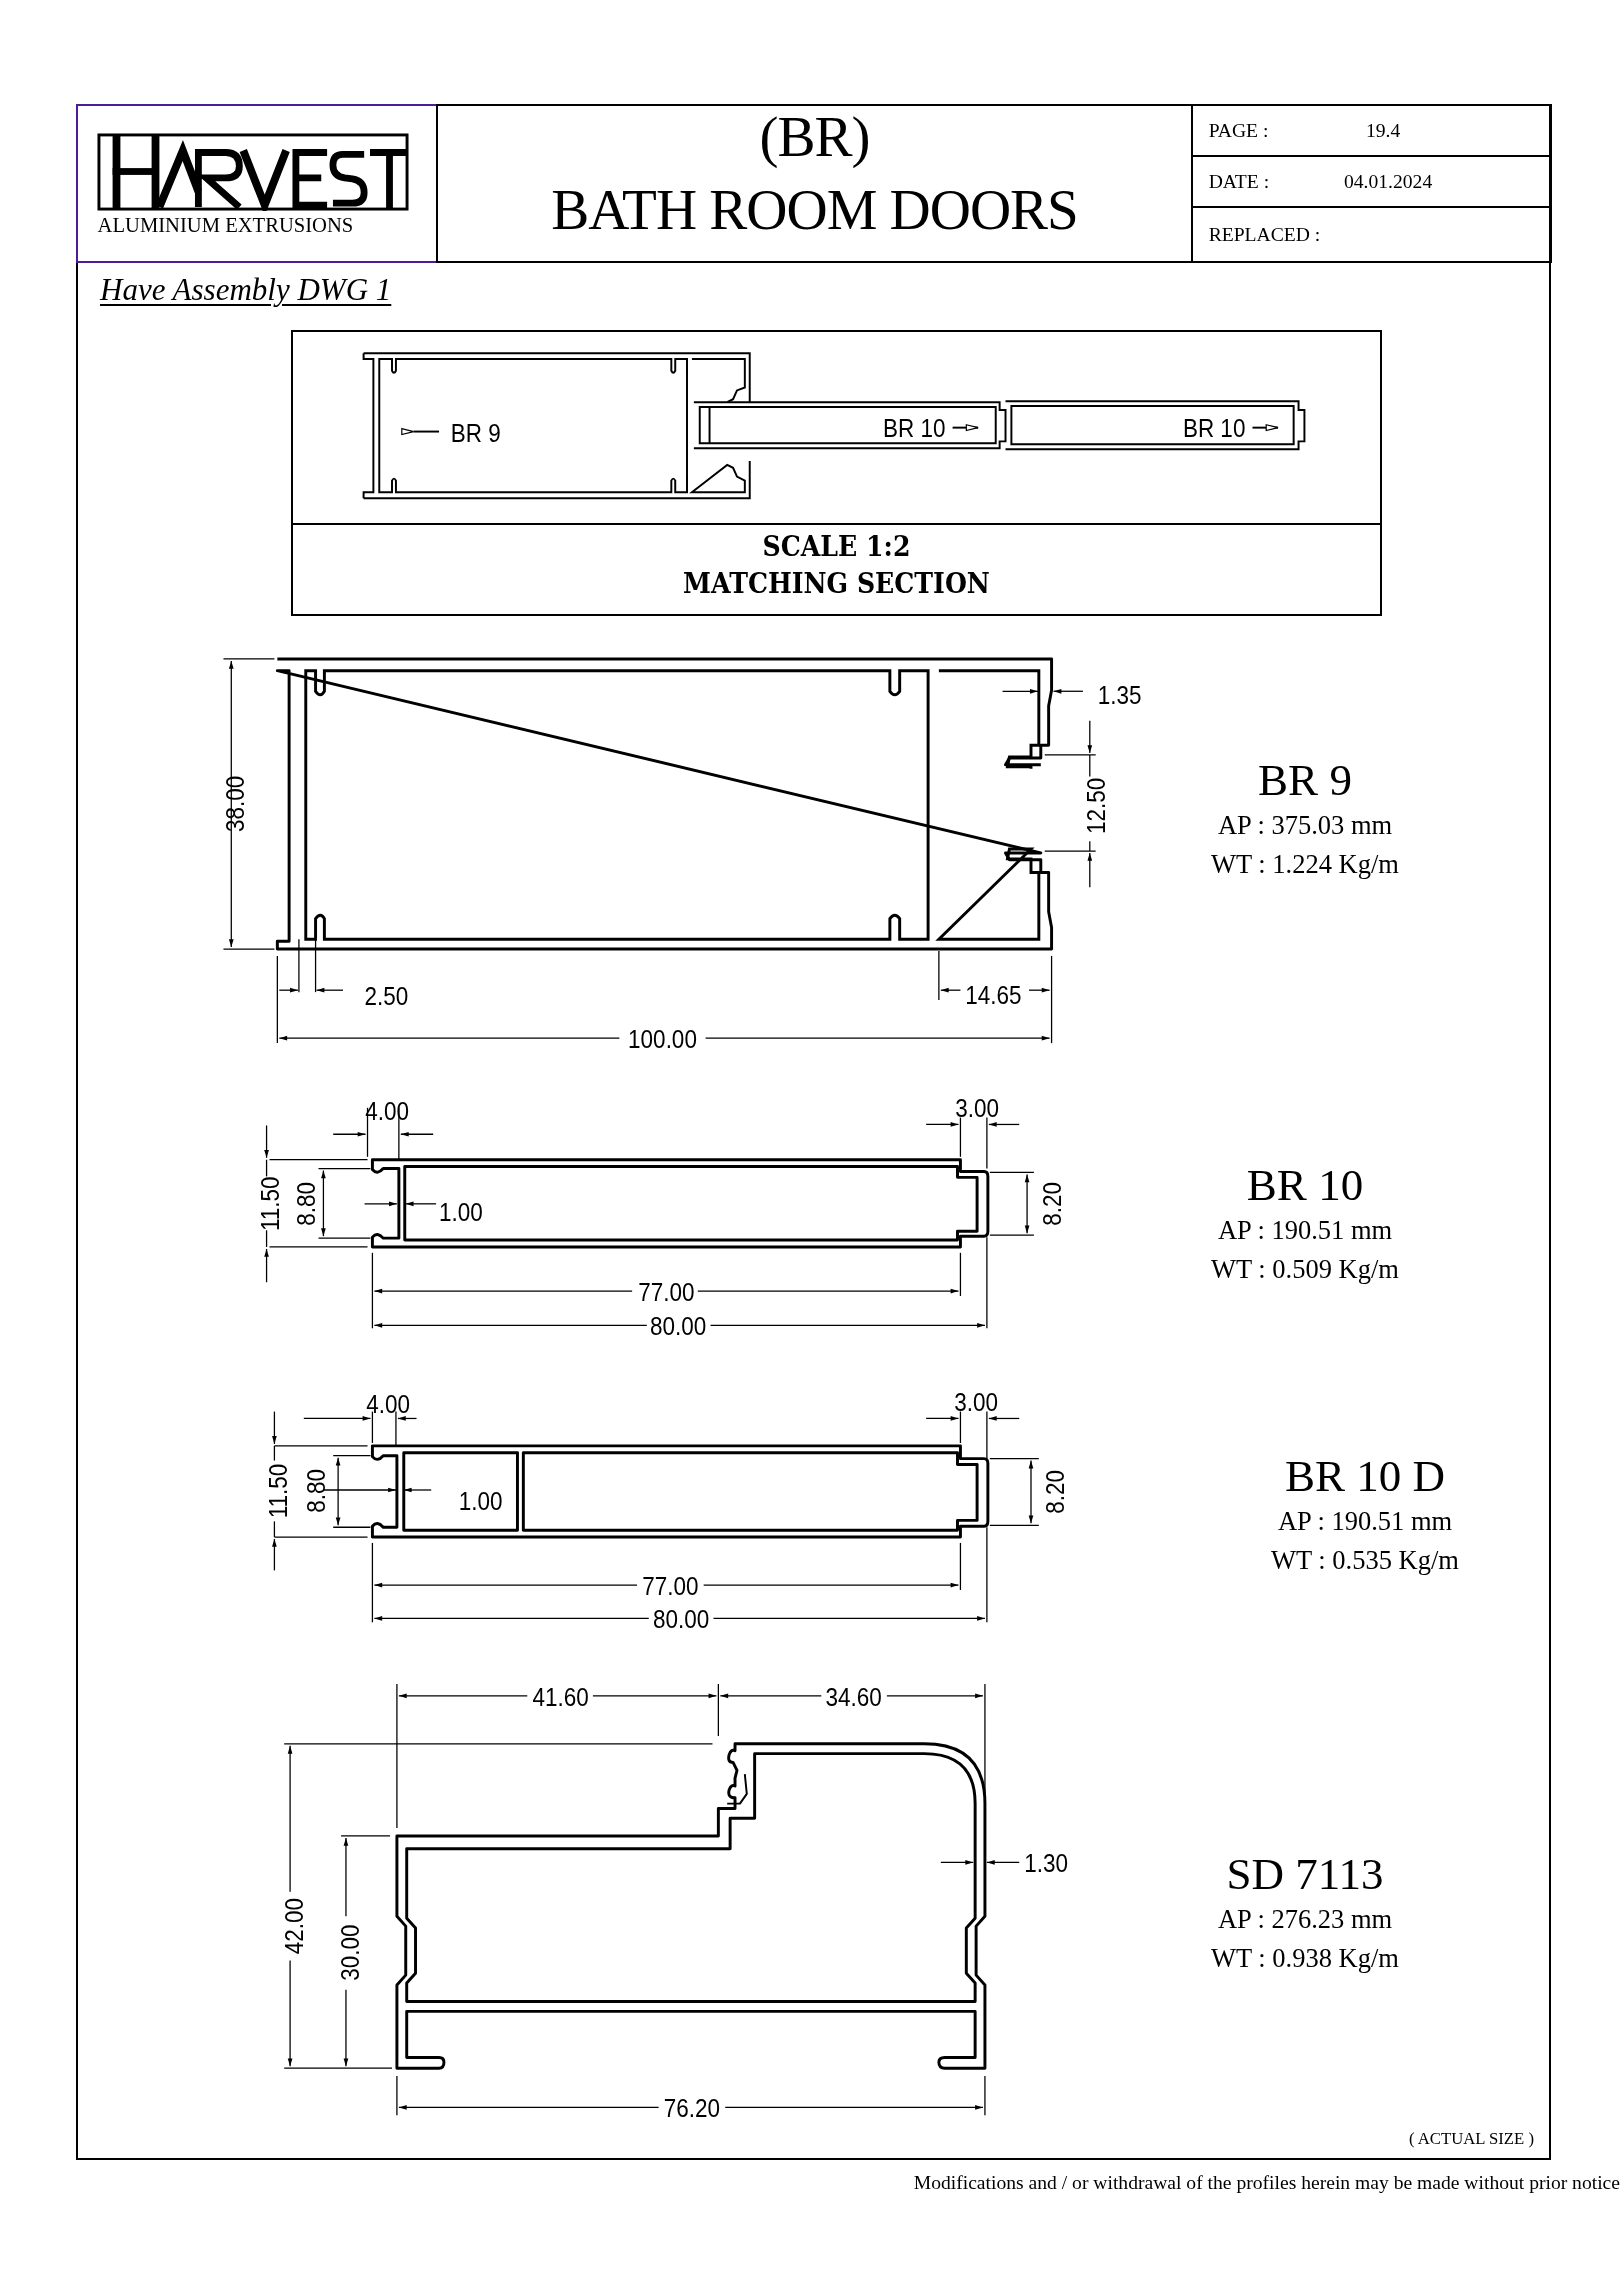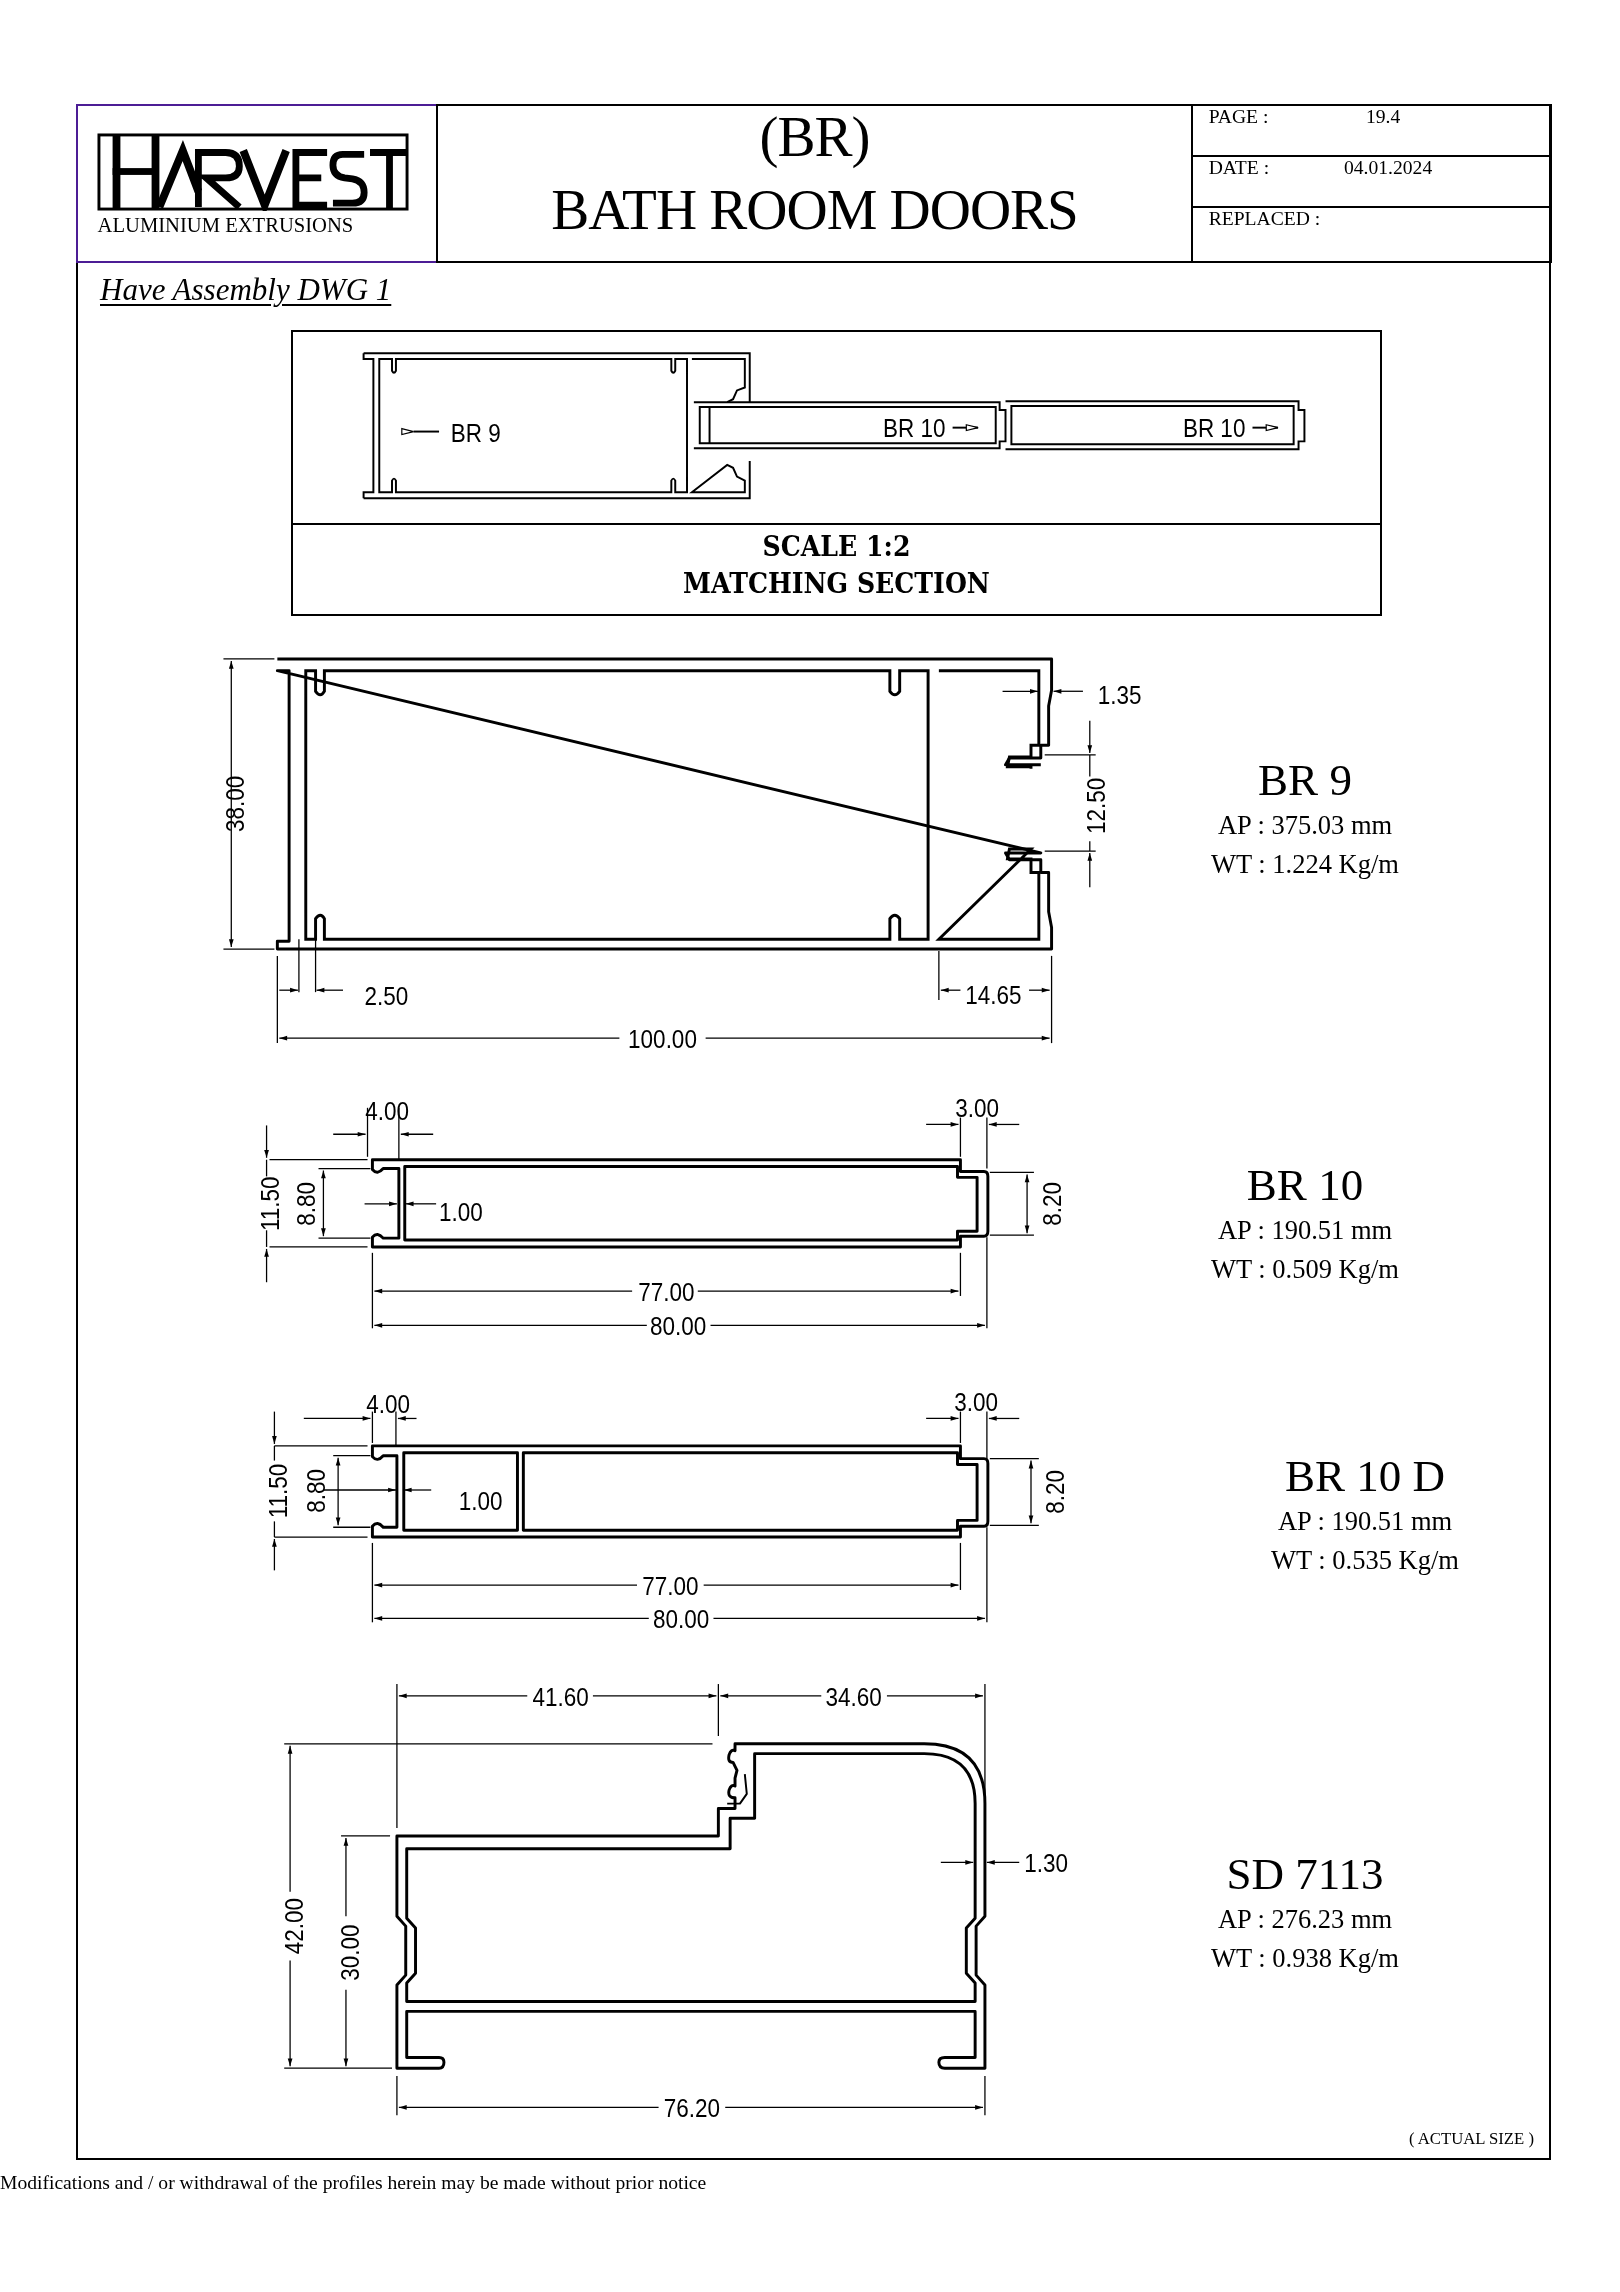--- a/index.html
+++ b/index.html
@@ -1,36 +1,36 @@
 <!DOCTYPE html>
 <html><head>
 <meta charset="utf-8">
 <style>
   html, body { margin:0; padding:0; background:#ffffff; }
   body { width:1620px; height:2293px; position:relative; overflow:hidden; font-family:"Liberation Serif", serif; color:#000; }
   .frame { position:absolute; left:76px; top:104px; width:1475px; height:2056px; border:2px solid #000; box-sizing:border-box; }
   .hdr-logo { position:absolute; left:76px; top:104px; width:362px; height:159px; border:2px solid #4c1d95; box-sizing:border-box; }
   .hdr-title { position:absolute; left:436px; top:104px; width:757px; height:159px; border:2px solid #000; box-sizing:border-box; text-align:center; }
   .hdr-meta { position:absolute; left:1191px; top:104px; width:361px; height:159px; box-sizing:border-box; }
-  .meta-row { position:absolute; left:0; width:361px; height:53px; border:2px solid #000; box-sizing:border-box; font-size:19.6px; display:flex; align-items:flex-start; padding-left:15.7px; }
+  .meta-row { position:absolute; left:0; width:361px; height:53px; border:2px solid #000; box-sizing:border-box; font-size:19.6px; display:flex; align-items:center; padding-left:15.7px; }
   .meta-row .val { position:absolute; left:180px; }
   .title-line { font-size:57px; line-height:61px; letter-spacing:-1px; }
   .logo-box { position:absolute; left:17.6px; top:27.4px; width:314px; height:78px; }
   .logo-sub { position:absolute; left:19.6px; top:108px; font-size:20.6px; letter-spacing:0px; }
   .assembly-note { position:absolute; left:100px; top:272px; font-size:31px; font-style:italic; text-decoration:underline; text-decoration-thickness:2px; text-underline-offset:3.9px; }
   .match-box { position:absolute; left:291px; top:330px; width:1091px; height:286px; border:2px solid #000; box-sizing:border-box; }
   .match-div { position:absolute; left:0; top:191px; width:100%; height:0; border-top:2px solid #000; }
   .match-caption { position:absolute; left:0; top:196px; width:100%; text-align:center; font-family:"DejaVu Serif", serif; font-weight:bold; font-size:28px; line-height:37px; transform:scaleX(0.9); }
   .spec { position:absolute; text-align:center; width:274px; }
   .spec .code { font-size:45px; line-height:51px; }
   .spec .ln { font-size:26.5px; line-height:39px; }
   svg text { font-family:"Liberation Sans Narrow","Liberation Sans", sans-serif; }
   .dim { font-family:"Liberation Sans", sans-serif; font-size:27px; }
   .actual { position:absolute; left:1409px; top:2129px; font-size:16.7px; }
-  .footer { position:absolute; left:0; top:2172px; width:100%; text-align:left; font-size:19.6px; }
+  .footer { position:absolute; left:0; top:2172px; width:100%; text-align:right; font-size:19.6px; }
   svg.draw { position:absolute; left:0; top:0; }
 </style>
 </head>
 <body>
 
 <div class="frame"></div>
 
 <div class="hdr-logo">
   <svg class="logo-box" viewBox="0 0 320 80" width="314" height="78">
     <rect x="2" y="2" width="316" height="76" fill="none" stroke="#000" stroke-width="3"></rect>

